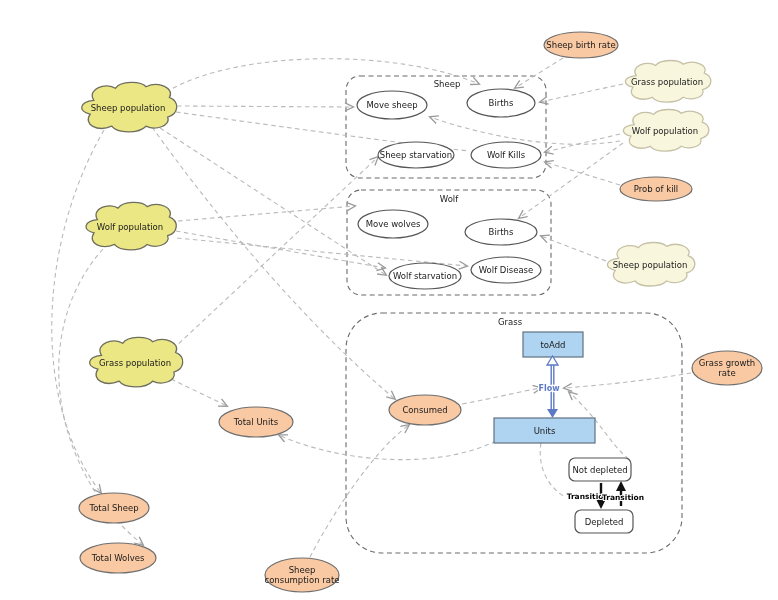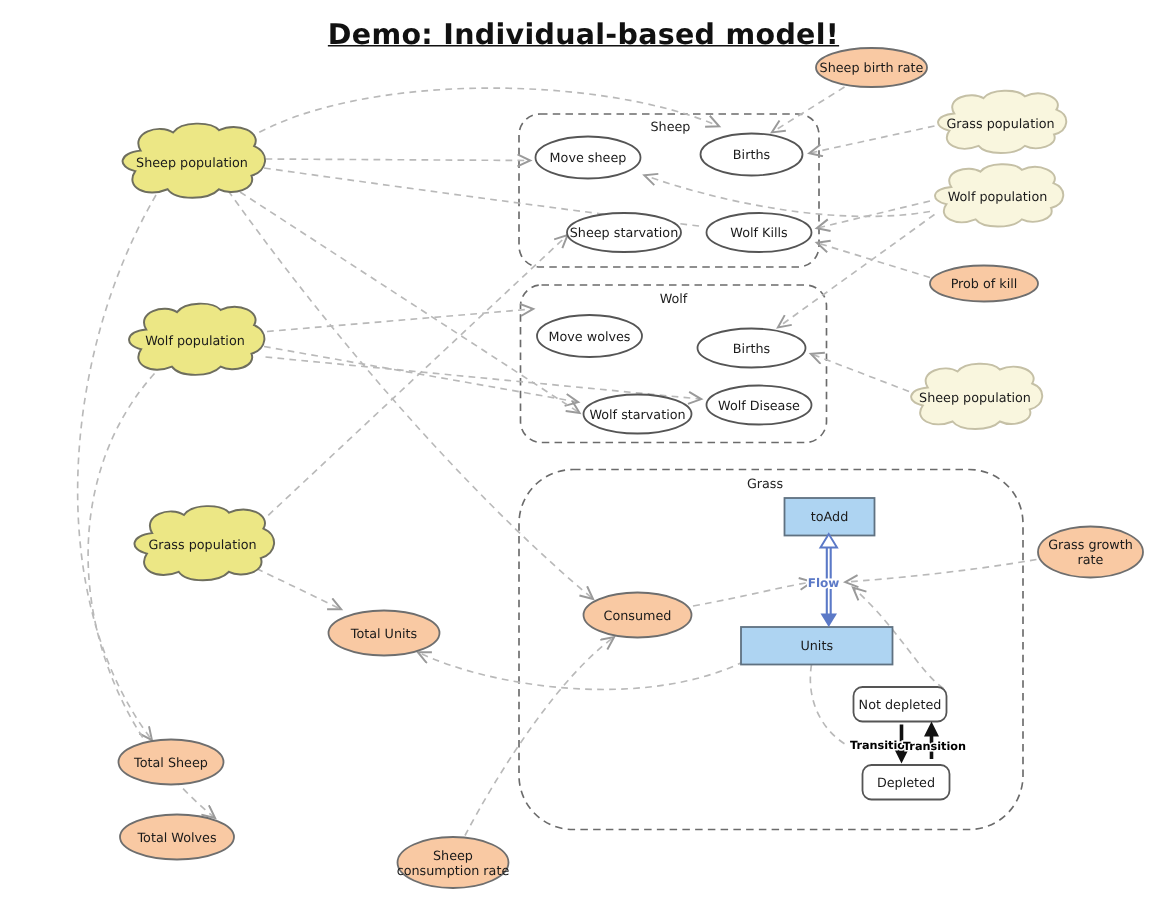--- a/index.html
+++ b/index.html
@@ -15,21 +15,20 @@
   .nlabel{font:8.5px "DejaVu Sans",sans-serif;fill:#1a1a1a;text-anchor:middle;}
   .flowlabel{font:bold 8px "DejaVu Sans",sans-serif;fill:#5b79c7;text-anchor:middle;
              stroke:#fff;stroke-width:2.5px;paint-order:stroke;}
   .translabel{font:bold 7.5px "DejaVu Sans",sans-serif;fill:#000;text-anchor:middle;
               stroke:#fff;stroke-width:2px;paint-order:stroke;}
 </style>
 </head>
 <body>
 
 <div class="stage">
-  <h1 class="title">Demo: Individual-based model!</h1>
   <svg id="diagram" width="778" height="600" viewBox="0 0 778 600">
       <defs>
         <marker id="m-open" markerWidth="12" markerHeight="11" refX="9" refY="4.5" orient="auto" markerUnits="userSpaceOnUse">
           <path d="M1,0.5 L9.5,4.5 L1,8.5" fill="none" stroke="#9a9a9a" stroke-width="1.3"></path>
         </marker>
       </defs>
       <g>
         <rect x="346" y="76" width="200" height="102" rx="14" class="container"></rect>
         <text x="447" y="87" class="clabel">Sheep</text>
       </g>

